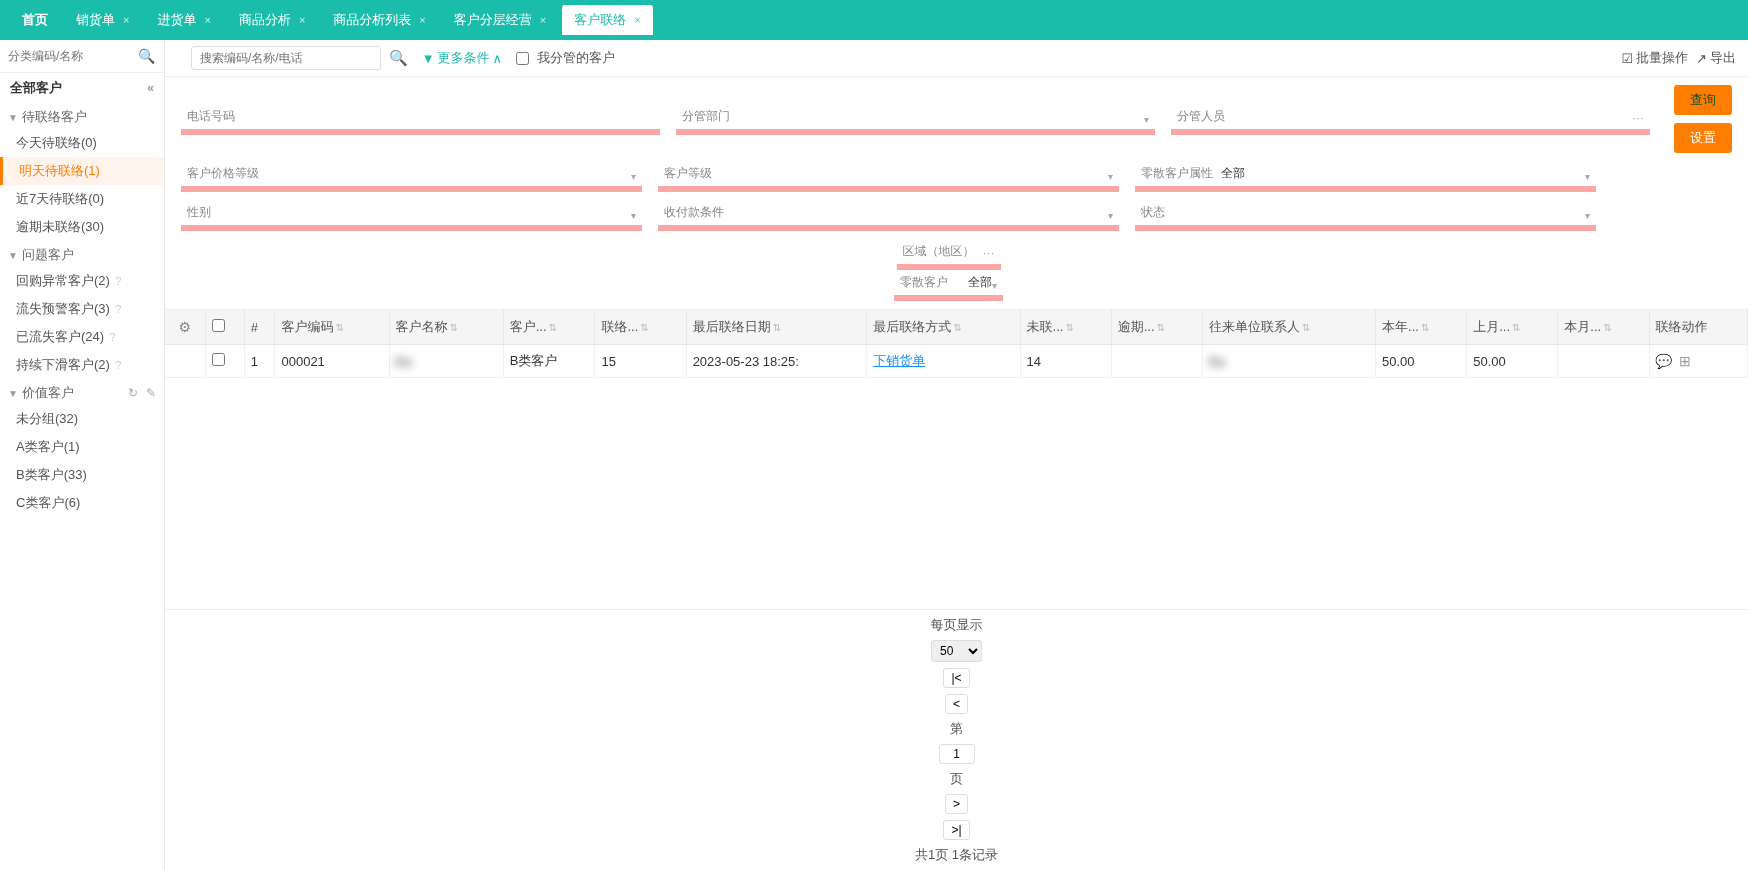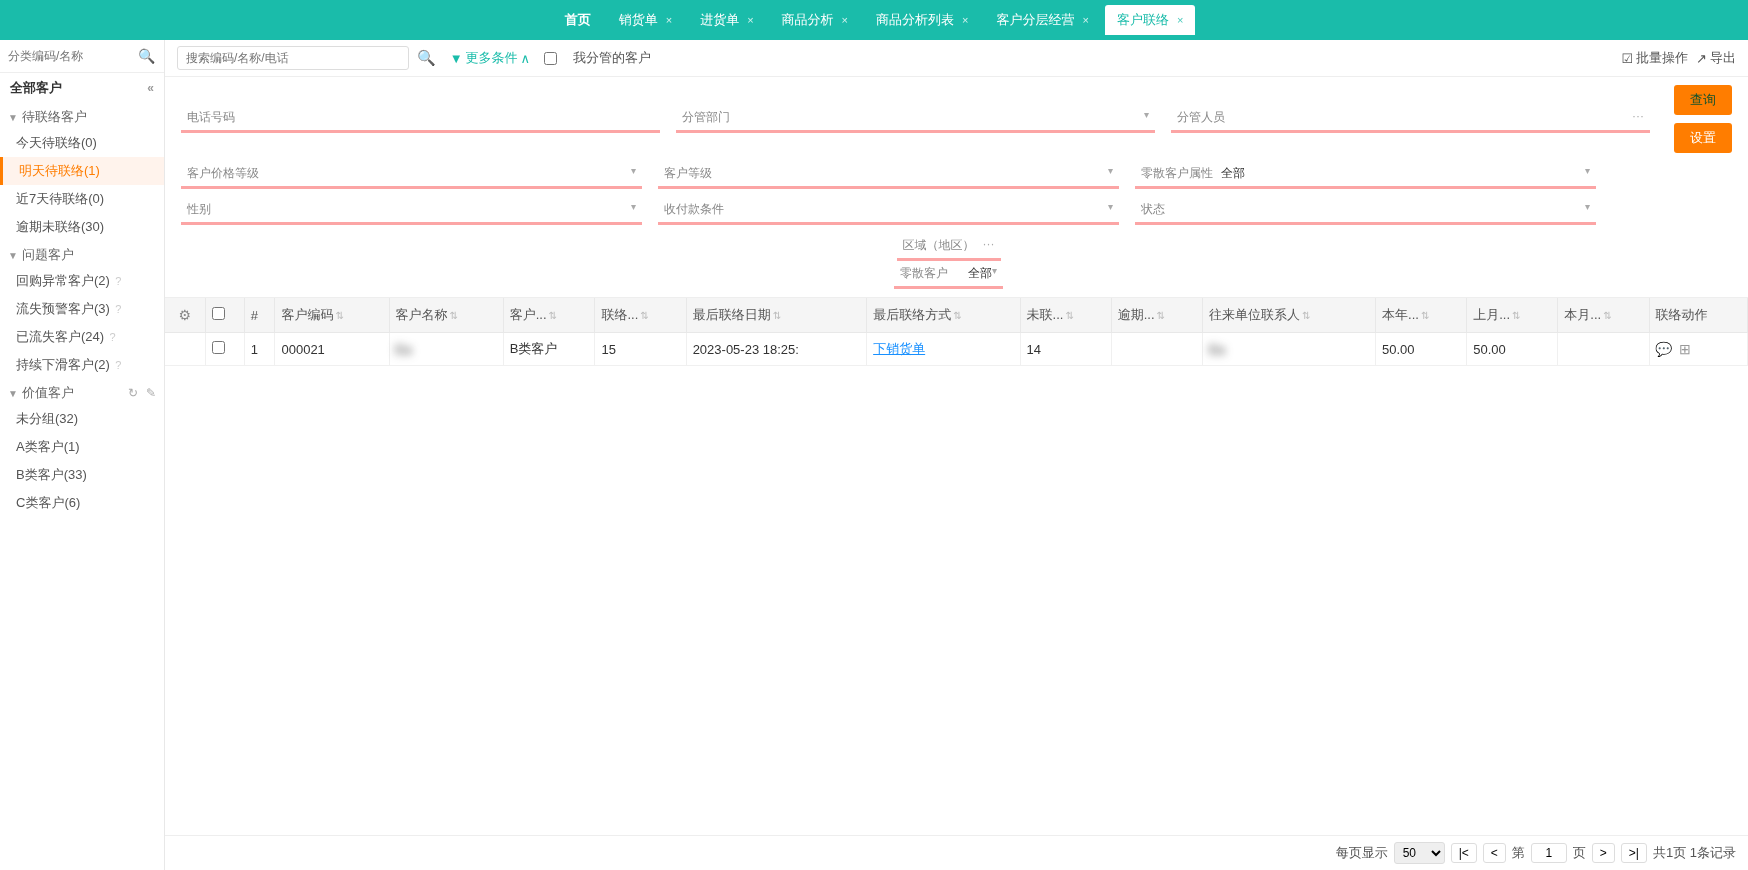--- a/index.html
+++ b/index.html
@@ -1,20 +1,20 @@
 <!DOCTYPE html>
 <html><head>
   <meta charset="utf-8">
   <style>
     * { box-sizing: border-box; margin: 0; padding: 0; font-family: 'Microsoft YaHei', Arial, sans-serif; font-size: 13px; }
     body { background: #f5f5f5; overflow: hidden; }
 
     
     .top-nav {
-      display: flex; align-items: center; background: #1abcaa; height: 40px; padding: 12px 10px; gap: 4px; justify-content: center;
+      display: flex; align-items: center; background: #1abcaa; height: 40px; padding: 12px 10px; gap: 4px;
     }
     .nav-item {
       color: #fff; padding: 4px 12px; cursor: pointer; border-radius: 3px; white-space: nowrap; display: flex; align-items: center; gap: 4px; height: 30px;
     }
     .nav-item.active { background: #fff; color: #1abcaa; border-radius: 3px 3px 0 0; }
     .nav-item .close-x { font-size: 11px; color: inherit; margin-left: 4px; opacity: 0.8; }
     .nav-home { font-size: 14px; font-weight: bold; }
 
     
     .main-layout { display: flex; height: calc(100vh - 40px); }
@@ -45,44 +45,44 @@
     .sidebar-item .question-icon { color: #ccc; margin-left: 2px; font-size: 11px; }
 
     
     .content-area { flex: 1; display: flex; flex-direction: column; overflow: hidden; }
 
     
     .filter-bar {
       display: flex; align-items: center; background: #fff; padding: 6px 12px; border-bottom: 1px solid #eee; gap: 8px;
     }
     .filter-search-input {
-      border: 1px solid #ddd; border-radius: 3px; padding: 4px 8px; font-size: 12px; width: 232px; outline: none; color: #999;
+      border: 1px solid #ddd; border-radius: 3px; padding: 4px 8px; font-size: 12px; width: 190px; outline: none; color: #999; margin-left: 14px;
     }
     .filter-search-btn { color: #1abcaa; cursor: pointer; font-size: 15px; }
     .filter-more-btn {
       display: flex; align-items: center; gap: 3px; color: #1abcaa; cursor: pointer; font-size: 12px; border: none; background: none; padding: 3px 6px;
     }
-    .filter-checkbox { display: flex; align-items: center; gap: 16px; font-size: 12px; color: #555; cursor: pointer; }
+    .filter-checkbox { display: flex; align-items: center; gap: 8px; font-size: 12px; color: #555; cursor: pointer; }
     .filter-checkbox input { cursor: pointer; }
     .filter-spacer { flex: 1; }
     .batch-ops-btn {
       display: flex; align-items: center; gap: 3px; color: #555; cursor: pointer; font-size: 12px; border: none; background: none;
     }
     .export-btn {
       display: flex; align-items: center; gap: 3px; color: #555; cursor: pointer; font-size: 12px; border: none; background: none;
     }
 
     
     .adv-filter {
       background: #fff; border-bottom: 1px solid #eee; padding: 8px 16px;
     }
     .adv-filter-row { display: flex; align-items: center; margin-bottom: 8px; gap: 0; }
     .adv-filter-row:last-child { margin-bottom: 0; flex-direction: column; }
     .filter-field {
-      display: flex; align-items: flex-start; flex: 1; min-width: 0; border-bottom: 3px solid #fca5a5; padding: 4px 6px; margin-right: 16px; position: relative;
+      display: flex; align-items: flex-end; flex: 1; min-width: 0; border-bottom: 6px solid #fca5a5; padding: 4px 6px; margin-right: 16px; position: relative;
     }
     .filter-field label { color: #888; font-size: 12px; white-space: nowrap; margin-right: 8px; min-width: 60px; }
     .filter-field .field-value { flex: 1; color: #333; font-size: 12px; }
     .filter-field .dropdown-arrow { color: #aaa; font-size: 10px; cursor: pointer; }
     .filter-field .dots-btn { color: #aaa; font-size: 12px; cursor: pointer; }
     .filter-query-btn {
       background: #ff7d00; color: #14532d; border: none; border-radius: 3px; padding: 6px 16px; cursor: pointer; font-size: 13px; white-space: nowrap;
     }
     .filter-reset-btn {
       background: #ff7d00; color: #fff; border: none; border-radius: 3px; padding: 6px 16px; cursor: pointer; font-size: 13px; white-space: nowrap; margin-top: 4px;
@@ -100,21 +100,21 @@
     th:first-child, td:first-child { width: 40px; text-align: center; }
     td { padding: 7px 6px; border-bottom: 1px solid #f0f0f0; color: #333; border-right: 1px solid #f0f0f0; white-space: nowrap; }
     .col-sort-icon { color: #bbb; font-size: 10px; margin-left: 2px; }
     .gear-icon-th { color: #888; font-size: 14px; cursor: pointer; }
     .link-text { color: #1890ff; text-decoration: underline; cursor: pointer; }
     .action-icons { display: flex; gap: 6px; align-items: center; }
     .action-icon { color: #999; cursor: pointer; font-size: 14px; }
 
     
     .pagination {
-      display: flex; align-items: center; justify-content: flex-end; padding: 6px 12px; background: #fff; border-top: 1px solid #eee; gap: 6px; font-size: 12px; color: #555;
+      display: flex; align-items: center; justify-content: flex-end; padding: 6px 12px; background: #fff; border-top: 1px solid #eee; gap: 6px; font-size: 12px; color: #555; flex-direction: column;
     }
     .pagination select { border: 1px solid #ddd; border-radius: 3px; padding: 2px 4px; font-size: 12px; cursor: pointer; }
     .pagination .page-btn { border: 1px solid #ddd; border-radius: 3px; padding: 2px 7px; cursor: pointer; background: #fff; font-size: 12px; }
     .pagination input { border: 1px solid #ddd; border-radius: 3px; padding: 2px 6px; width: 36px; text-align: center; font-size: 12px; }
     .blurred-text { filter: blur(4px); color: #333; }
   </style>
 </head>
 <body>
 
 <div class="top-nav">

